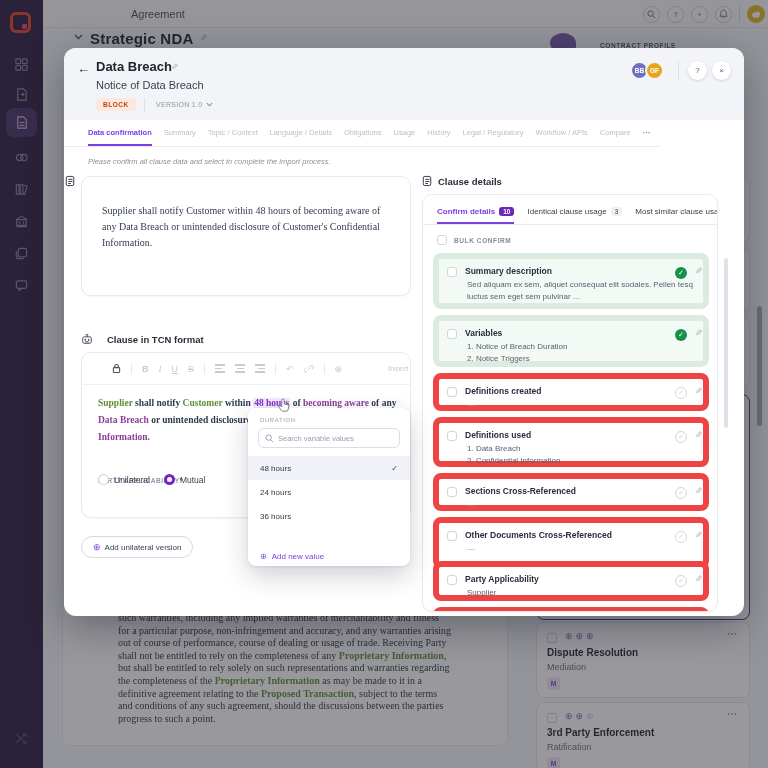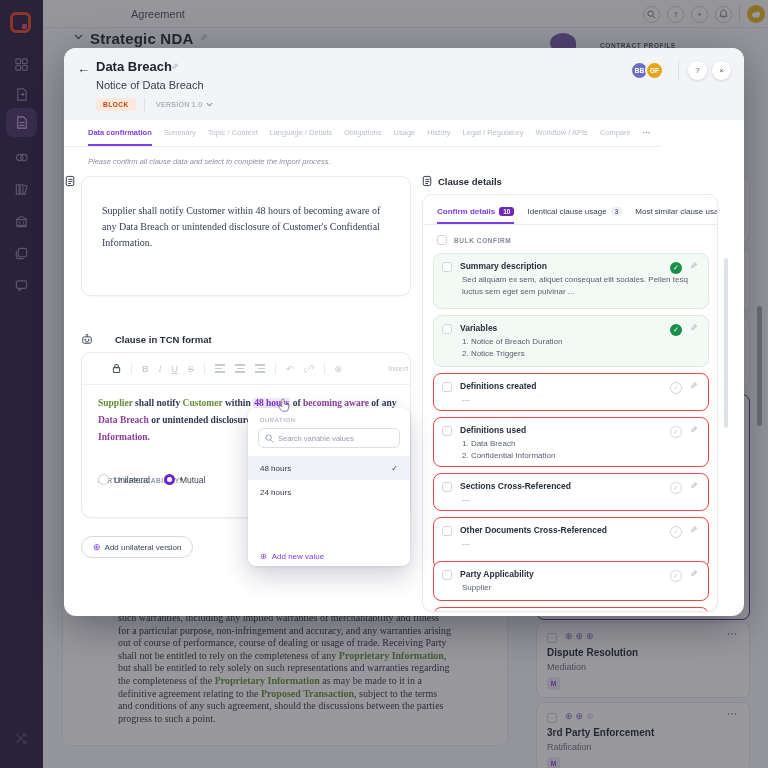--- a/index.html
+++ b/index.html
@@ -86,21 +86,21 @@
   
   #details-card { left:358px; top:146px; width:296px; height:418px; overflow:hidden; }
   .d-tabs { display:flex; align-items:flex-end; padding:12px 0 0 14px; height:30px; border-bottom:1px solid #e9ebef; }
   .d-tab { font-size:8px; color:#39414e; margin-right:13px; padding-bottom:8px; display:flex; align-items:center; gap:4px; white-space:nowrap; }
   .d-tab.active { color:#7b3fe4; font-weight:bold; border-bottom:2px solid #7b3fe4; padding-bottom:6px; }
   .cnt { font-size:6.5px; padding:1px 4px; border-radius:3px; background:#eef0f4; color:#6b7280; font-weight:bold; }
   .cnt.purple { background:#6d28b8; color:#fff; }
   .bulk-row { left:14px; top:40px; gap:7px; }
   .bulk-label { font-size:6.5px; letter-spacing:.6px; color:#848b99; font-weight:bold; }
   .cb { width:10px; height:10px; border:1px solid #d0d5de; border-radius:3px; background:#fff; }
-  .scard { left:10px; width:276px; background:#fff; border:1px solid #ef4444; border-radius:8px; }
+  .scard { left:10px; width:276px; background:#fff; border:6px solid #ef4444; border-radius:8px; }
   .scard.green { background:#f3faf5; border-color:#dcebe0; }
   .sc-title { left:26px; top:7px; font-size:8.5px; font-weight:bold; color:#272e3c; }
   .sc-line { left:28px; font-size:8px; color:#59606e; }
   .sc-dash { color:#9aa0ac; }
   .sc-cb { left:8px; top:8px; }
   .st-ok { left:236px; top:8px; width:12px; height:12px; border-radius:50%; background:#17914a; color:#fff; font-size:7px; display:flex; align-items:center; justify-content:center; }
   .st-pend { left:236px; top:8px; width:12px; height:12px; border-radius:50%; border:1px solid #d3d8e0; color:#cfd4dc; font-size:7px; display:flex; align-items:center; justify-content:center; }
   .sc-edit { left:256px; top:7px; font-size:9px; color:#a8aeb8; transform:scaleX(-1); }
   #list-scrollbar { left:660px; top:210px; width:4px; height:170px; background:#dfe2e8; border-radius:2px; }
   .edit-glyph { font-size:9px; color:#a8aeb8; display:inline-block; transform:scaleX(-1); }
@@ -324,21 +324,21 @@
           <rect x="1.5" y="1.5" width="9" height="11" rx="2"></rect>
           <path d="M4 5 h5 M4 7.5 h5 M4 10 h3"></path>
         </g>
       </svg>
     <span class="sec-heading">Original clause</span>
   </div>
   <div class="abs panel" id="orig-card">
     <div id="orig-text">Supplier shall notify Customer within 48 hours of becoming aware of any Data Breach or unintended disclosure of Customer's Confidential Information.</div>
   </div>
 
-  <div class="abs flex" style="left:17px; top:285px; gap:22px;">
+  <div class="abs flex" style="left:17px; top:285px; gap:14px;">
     <svg width="12" height="12" viewBox="0 0 14 14">
         <g fill="none" stroke="#3b4252" stroke-width="1.1">
           <rect x="2" y="4.5" width="10" height="7.5" rx="2"></rect>
           <path d="M7 4.5 V2.5 M5.5 2 h3"></path>
           <circle cx="5" cy="8" r=".6" fill="#3b4252"></circle>
           <circle cx="9" cy="8" r=".6" fill="#3b4252"></circle>
           <path d="M5 10.3 h4"></path>
         </g>
       </svg>
     <span class="sec-heading">Clause in TCN format</span>
@@ -418,20 +418,23 @@
         </svg>
       <input type="text" placeholder="Search variable values" style="">
     </div>
     <div class="abs dd-opt sel" style="top:48px;">
       <span>48 hours</span>
       <span style="color:#3b4252; font-size:8px;">✓</span>
     </div>
     <div class="abs dd-opt" style="top:72px;">
         <span>24 hours</span>
       </div>
+    <div class="abs dd-opt" style="top:96px;">
+        <span>36 hours</span>
+      </div>
     <div class="abs dd-add">
       <span>⊕</span>
       <span>Add new value</span>
     </div>
   </div>
 
   <svg class="abs" style="left:214px; top:350px; z-index:31;" width="13" height="14" viewBox="0 0 13 14">
     <path d="M5 1 C5.8 1 6.2 1.6 6.2 2.4 L6.2 6 L9.8 6.8 C10.6 7 11 7.6 10.8 8.4 L10 12 C9.8 12.8 9.2 13.2 8.4 13.2 L5 13.2 C4.4 13.2 3.8 12.9 3.4 12.4 L1.2 9.6 C.8 9.1 .9 8.4 1.4 8 C1.9 7.6 2.6 7.7 3 8.2 L3.8 9 L3.8 2.4 C3.8 1.6 4.2 1 5 1 Z" fill="#fff" stroke="#6b7280" stroke-width=".9"></path>
   </svg>
 

